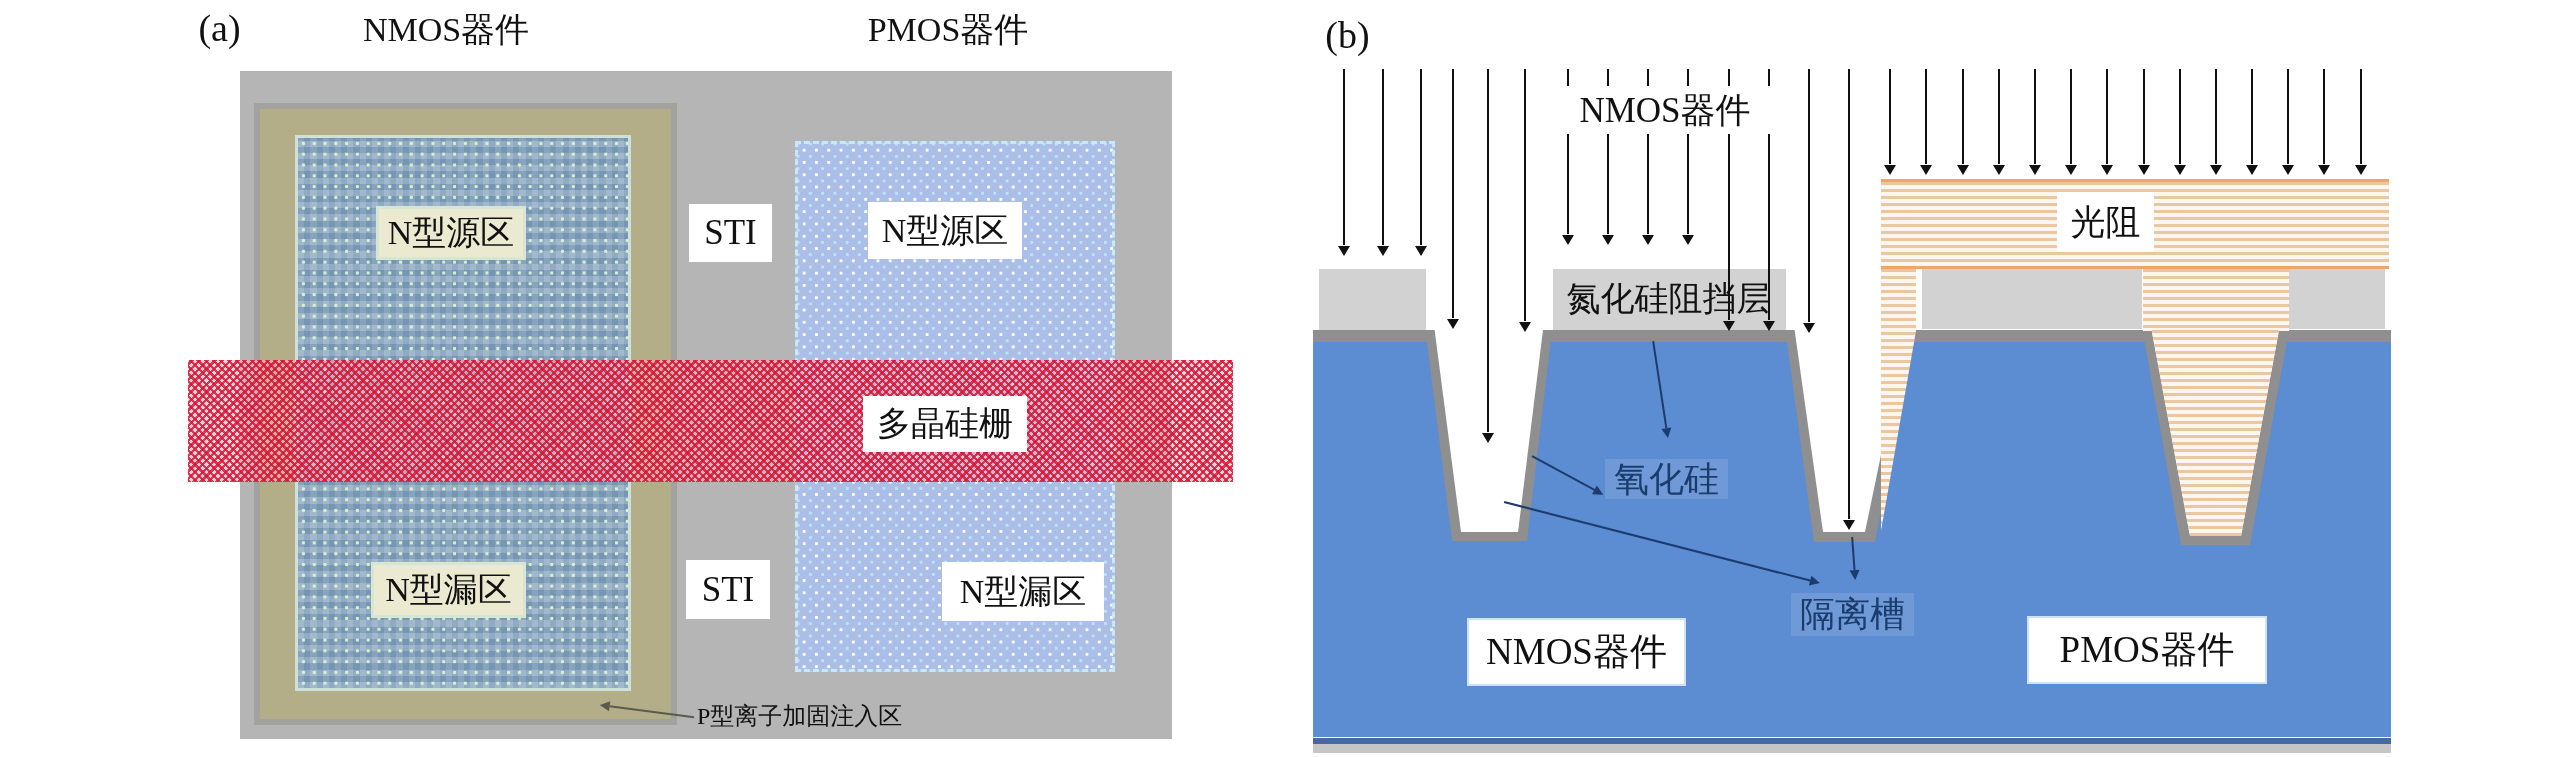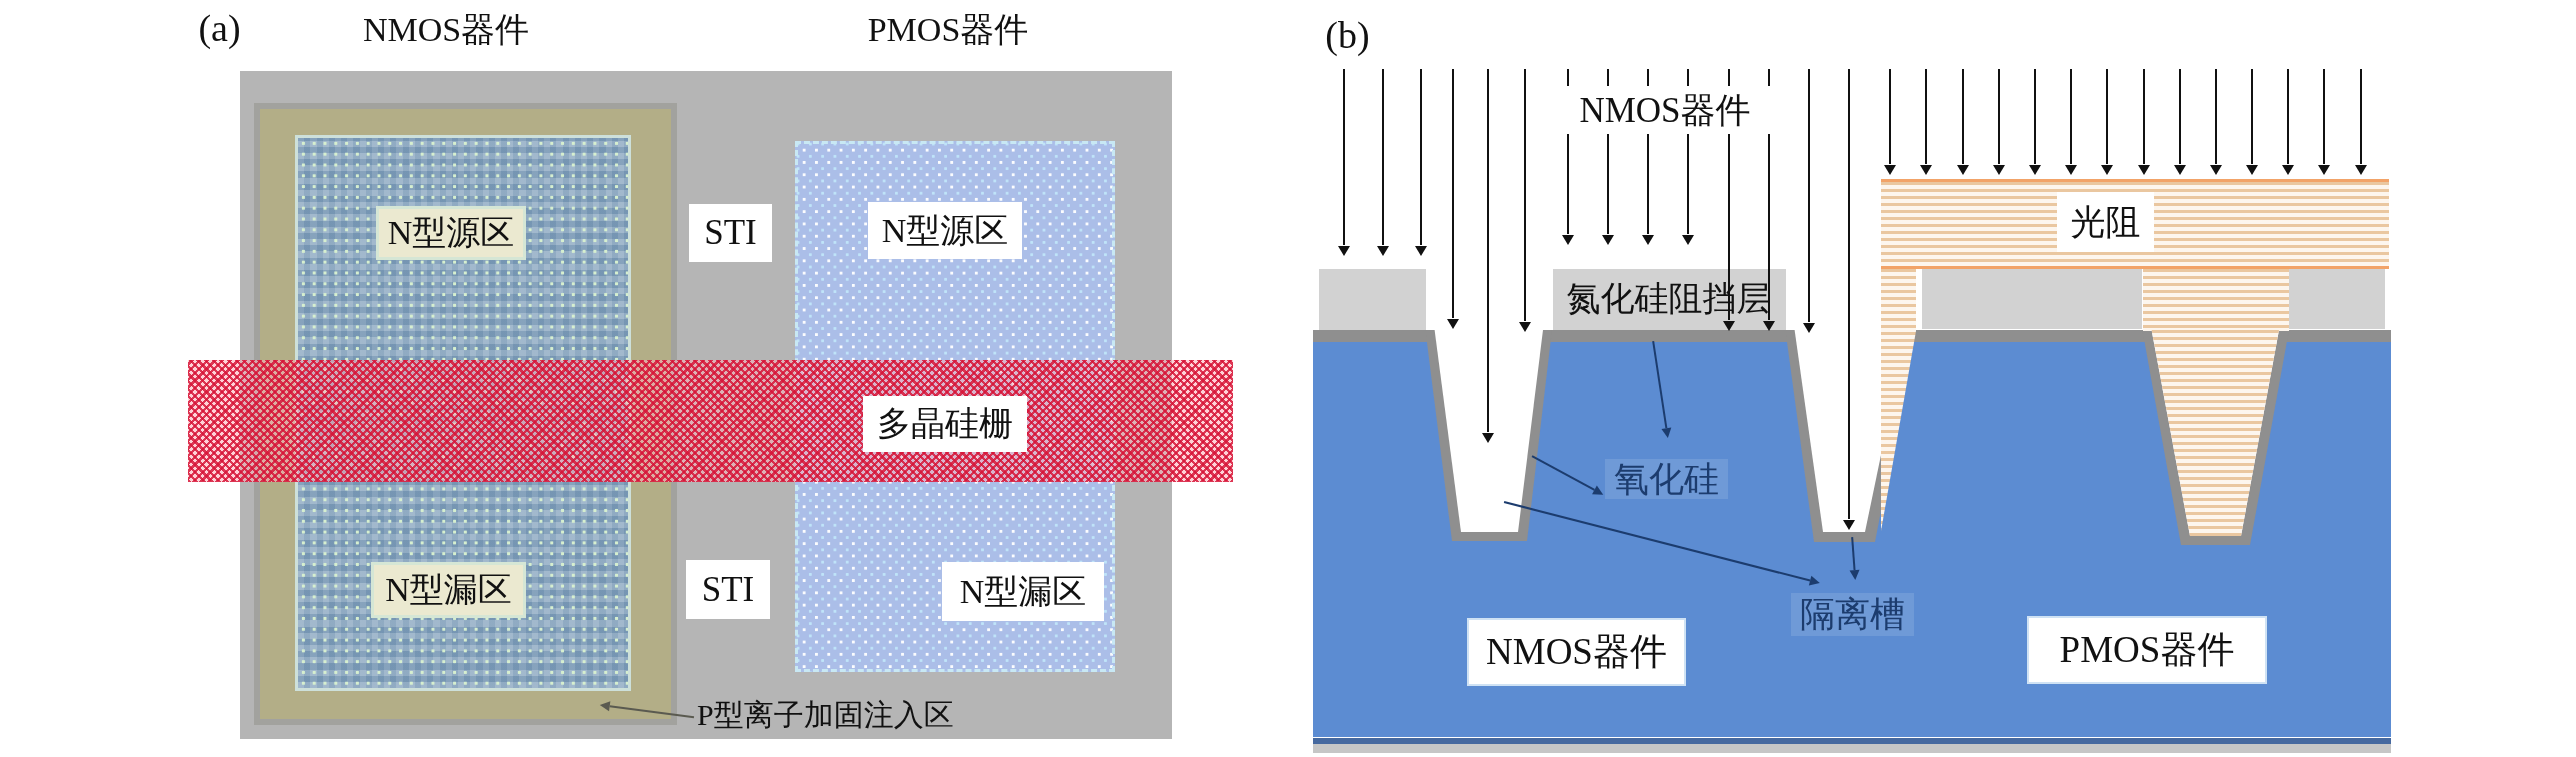--- a/index.html
+++ b/index.html
@@ -37,21 +37,21 @@
         repeating-linear-gradient(-45deg,rgba(214,20,55,.82) 0 2.3px,transparent 2.3px 5.4px);}
   .lbl{font-size:34px;background:#ffffff;}
   .lbl-green{background:#ebe9d0;border:3.1px solid #d5e6d5;box-sizing:border-box;}
   .pa-nsource{left:376px;top:206px;width:150px;height:54px;}
   .pa-ndrain{left:371px;top:562px;width:155px;height:56px;}
   .pa-psource{left:868px;top:202px;width:154px;height:57px;}
   .pa-pdrain{left:942px;top:562px;width:162px;height:59px;}
   .pa-sti-top{left:689px;top:204px;width:83px;height:58px;font-size:35px;}
   .pa-sti-bottom{left:686px;top:560px;width:84px;height:59px;font-size:35px;}
   .pa-gatelabel{left:863px;top:396px;width:164px;height:56px;}
-  .pa-guard{left:697px;top:694px;width:339px;height:43px;font-size:30px;background:transparent;justify-content:flex-start;}
+  .pa-guard{left:697px;top:694px;width:339px;height:43px;font-size:24px;background:transparent;justify-content:flex-start;}
 
   
   .pb-tag{left:1313px;top:9.2px;width:69px;height:51px;font-size:38px;}
   .pb-substrate{left:1313px;top:331px;width:1078px;height:406px;background:#5c8cd2;}
   .pb-substrate-dark{left:1313px;top:738px;width:1078px;height:6.2px;background:#46699f;}
   .pb-substrate-base{left:1313px;top:744px;width:1078px;height:8.5px;background:#c6c6c6;}
   .pb-liner{left:1313px;top:330px;width:1078px;height:11.5px;background:#8f8f8f;}
   .nitride{background:#d2d2d2;}
   .pb-nit1{left:1319px;top:269px;width:107px;height:61px;}
   .pb-nit2{left:1553px;top:269px;width:233px;height:61px;}

